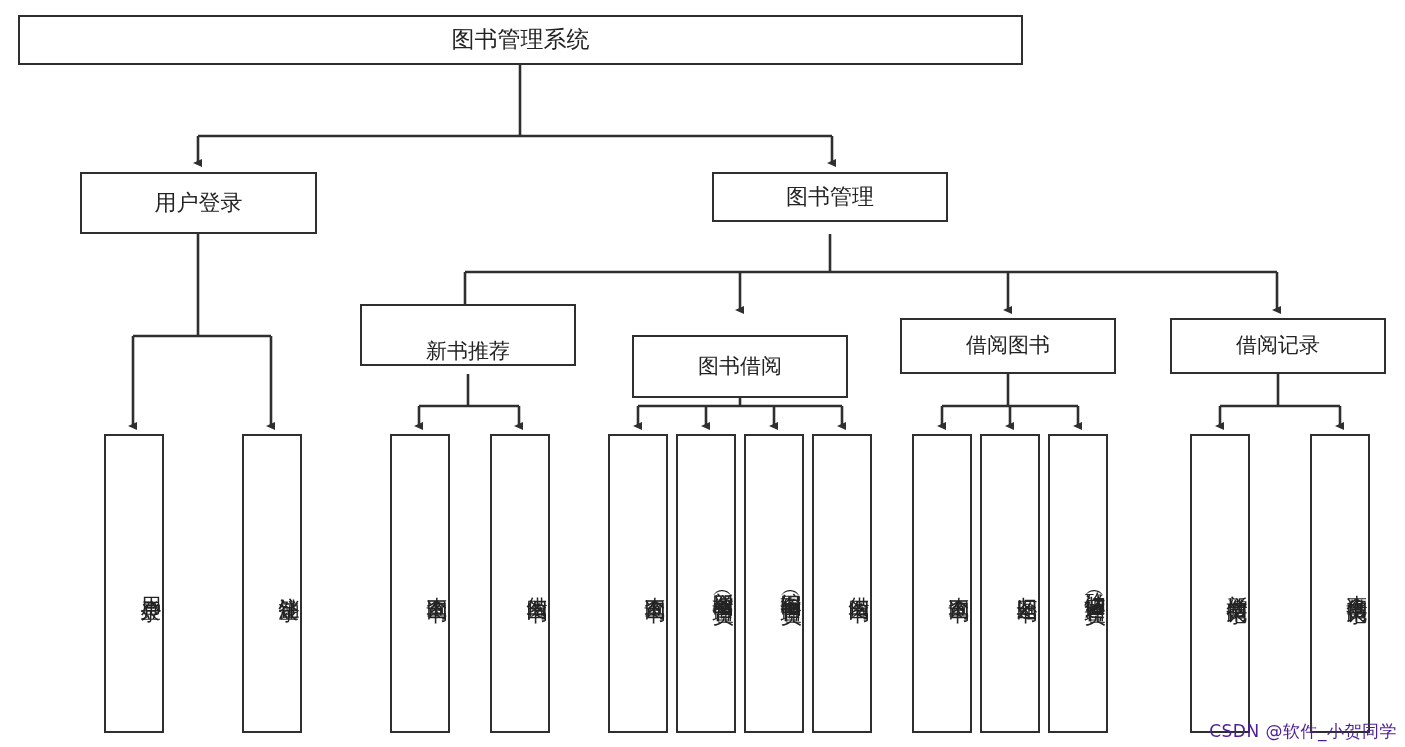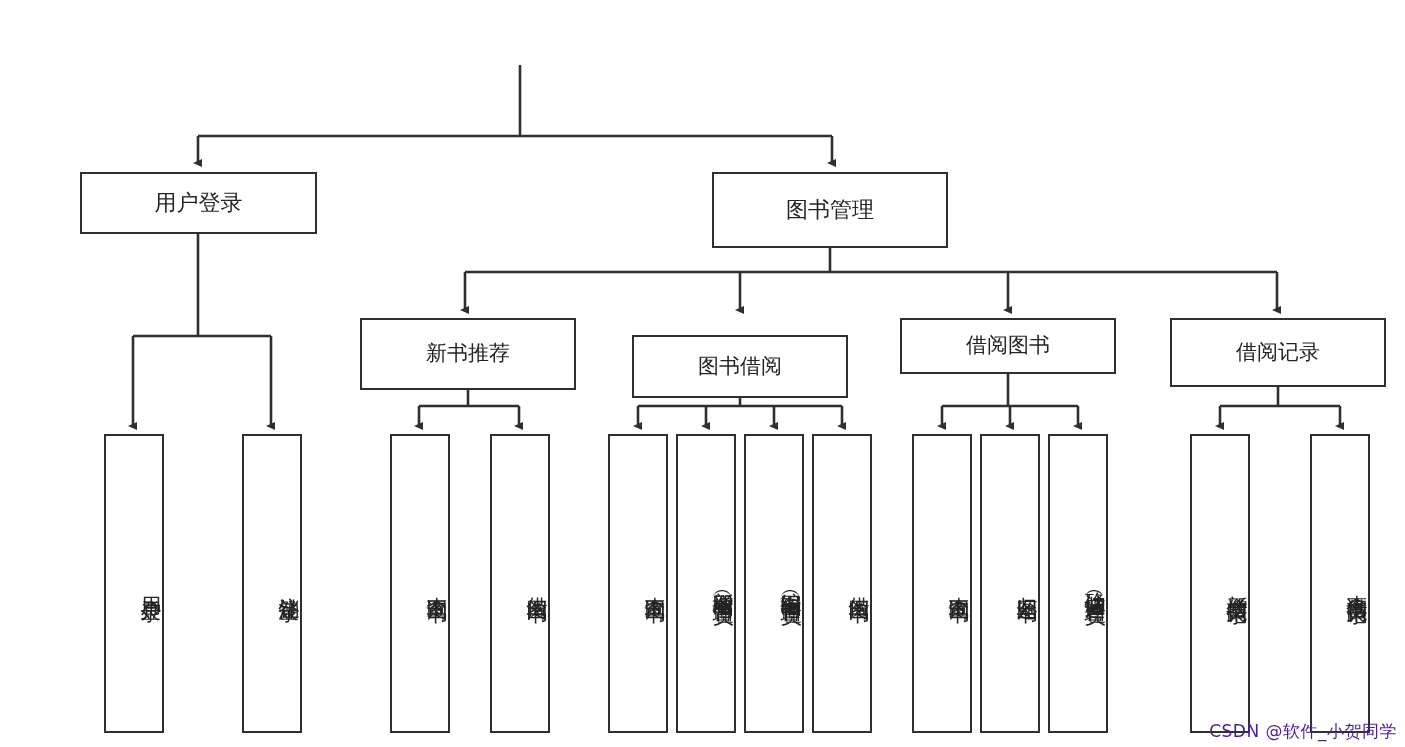--- a/index.html
+++ b/index.html
@@ -119,38 +119,41 @@
       <path d="M1010,406 L1010,426" marker-end="url(#arrow)"></path>
       <path d="M1078,406 L1078,426" marker-end="url(#arrow)"></path>
 
       <path d="M1278,374 L1278,406"></path>
       <path d="M1220,406 L1340,406"></path>
       <path d="M1220,406 L1220,426" marker-end="url(#arrow)"></path>
       <path d="M1340,406 L1340,426" marker-end="url(#arrow)"></path>
     </g>
   </svg>
 
+  <div class="node lvl1" style="left:18px; top:15px; width:1005px; height:50px;">
+    <span class="lbl">图书管理系统</span>
+  </div>
 
   <div class="node lvl2" style="left:80px; top:172px; width:237px; height:62px;">
     <span class="lbl">用户登录</span>
   </div>
-  <div class="node lvl2" style="left:712px; top:172px; width:236px; height:76px;">
+  <div class="node lvl2" style="left:712px; top:172px; width:236px; height:50px;">
     <span class="lbl">图书管理</span>
   </div>
 
-  <div class="node lvl3" style="left:360px; top:318px; width:216px; height:72px;">
+  <div class="node lvl3" style="left:360px; top:304px; width:216px; height:62px;align-items:flex-end;">
     <span class="lbl">新书推荐</span>
   </div>
   <div class="node lvl3" style="left:632px; top:335px; width:216px; height:63px;">
     <span class="lbl">图书借阅</span>
   </div>
   <div class="node lvl3" style="left:900px; top:318px; width:216px; height:56px;">
     <span class="lbl">借阅图书</span>
   </div>
-  <div class="node lvl3" style="left:1170px; top:318px; width:216px; height:69px;">
+  <div class="node lvl3" style="left:1170px; top:318px; width:216px; height:56px;">
     <span class="lbl">借阅记录</span>
   </div>
 
   <div class="node leaf" style="left:104px; top:434px; width:60px; height:299px;">
     <span class="lbl">用户登录</span>
   </div>
   <div class="node leaf" style="left:242px; top:434px; width:60px; height:299px;">
     <span class="lbl">注销登录</span>
   </div>
 

